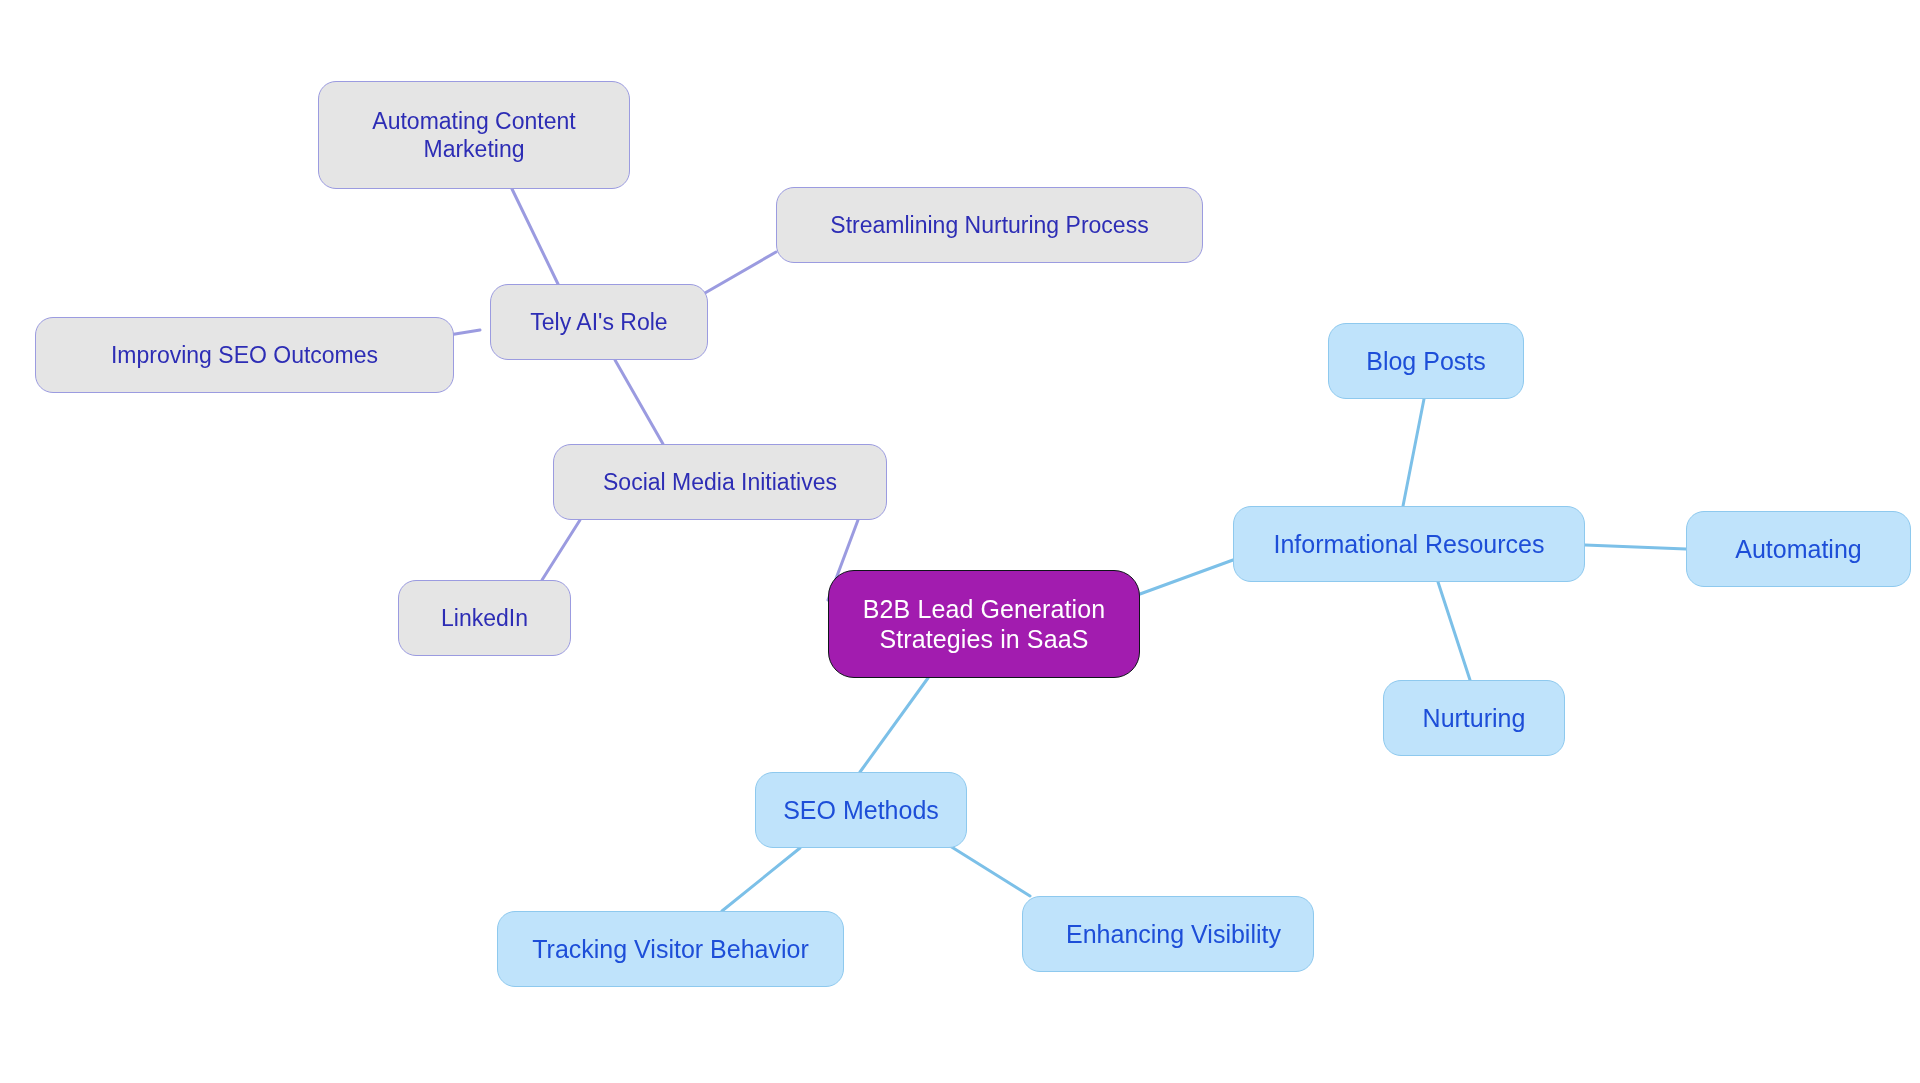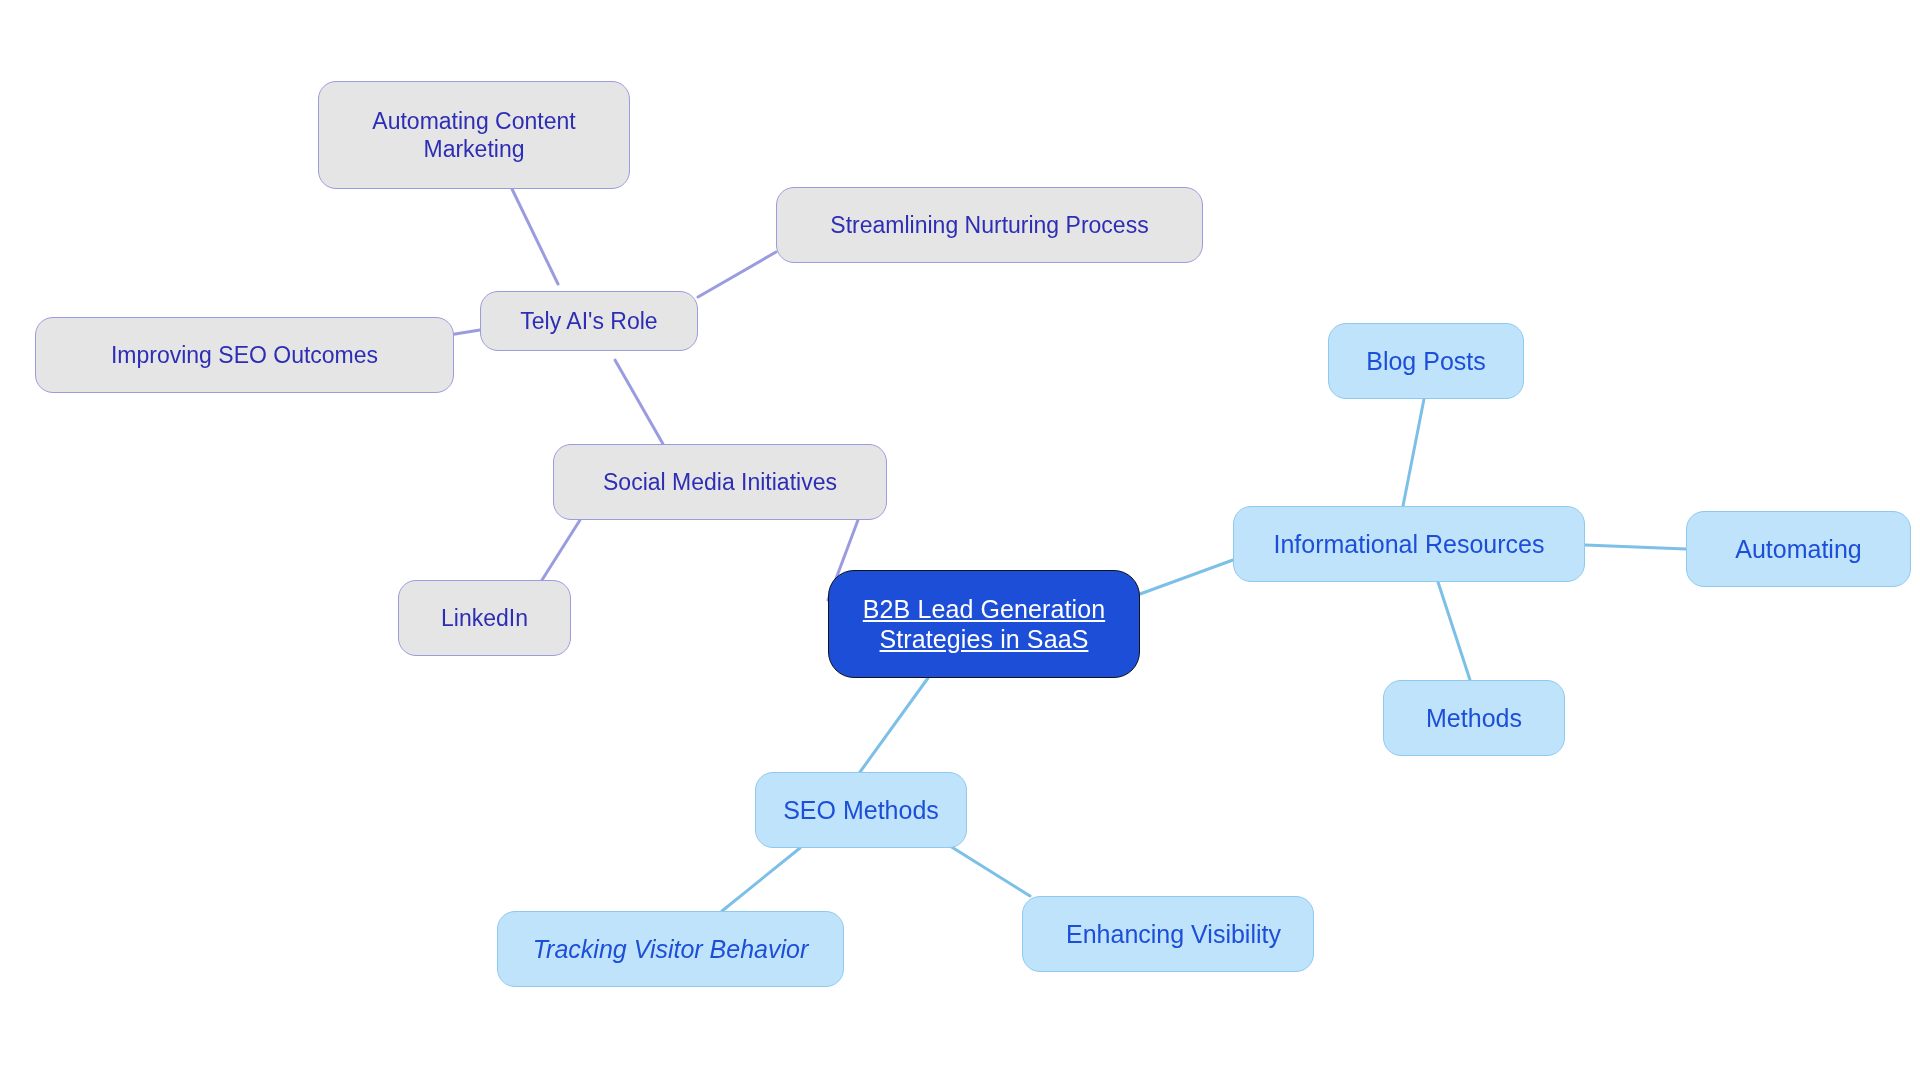--- a/index.html
+++ b/index.html
@@ -29,27 +29,26 @@
     display: flex;
     align-items: center;
     justify-content: center;
     text-align: center;
     border-radius: 18px;
     white-space: pre-line;
     line-height: 1.22;
     z-index: 2;
   }
   .node-root {
-    background: #1d4ed8;
+    background: #a21caf;
     color: #ffffff;
     border: 1px solid #0f1419;
     border-radius: 26px;
     font-size: 25px;
     letter-spacing: 0.1px;
-    text-decoration: underline;
   }
   .node-purple {
     background: #e5e5e5;
     color: #2d2db5;
     border: 1.6px solid #9b9be0;
     font-size: 23px;
   }
   .node-blue {
     background: #bfe3fb;
     color: #1d4ed8;
@@ -72,28 +71,28 @@
       <line x1="1403" y1="506" x2="1424" y2="399" stroke="#7cc0e8" stroke-width="3" stroke-linecap="round"></line>
       <line x1="1585" y1="545" x2="1686" y2="549" stroke="#7cc0e8" stroke-width="3" stroke-linecap="round"></line>
       <line x1="1438" y1="582" x2="1470" y2="680" stroke="#7cc0e8" stroke-width="3" stroke-linecap="round"></line>
       <line x1="928" y1="678" x2="860" y2="772" stroke="#7cc0e8" stroke-width="3" stroke-linecap="round"></line>
       <line x1="800" y1="848" x2="722" y2="911" stroke="#7cc0e8" stroke-width="3" stroke-linecap="round"></line>
       <line x1="950" y1="846" x2="1030" y2="896" stroke="#7cc0e8" stroke-width="3" stroke-linecap="round"></line>
     </svg>
   <div id="nodes-layer">
       <div class="node node-root" style="left: 828px; top: 570px; width: 312px; height: 108px;">B2B Lead Generation
 Strategies in SaaS</div>
-      <div class="node node-purple" style="left: 480px; top: 284px; width: 218px; height: 60px; margin-top: 7px;">Tely AI's Role</div>
+      <div class="node node-purple" style="left: 490px; top: 284px; width: 218px; height: 76px;">Tely AI's Role</div>
       <div class="node node-purple" style="left: 318px; top: 81px; width: 312px; height: 108px;">Automating Content
 Marketing</div>
       <div class="node node-purple" style="left: 776px; top: 187px; width: 427px; height: 76px;">Streamlining Nurturing Process</div>
       <div class="node node-purple" style="left: 35px; top: 317px; width: 419px; height: 76px;">Improving SEO Outcomes</div>
       <div class="node node-purple" style="left: 553px; top: 444px; width: 334px; height: 76px;">Social Media Initiatives</div>
       <div class="node node-purple" style="left: 398px; top: 580px; width: 173px; height: 76px;">LinkedIn</div>
       <div class="node node-blue" style="left: 1233px; top: 506px; width: 352px; height: 76px;">Informational Resources</div>
       <div class="node node-blue" style="left: 1328px; top: 323px; width: 196px; height: 76px;">Blog Posts</div>
       <div class="node node-blue" style="left: 1686px; top: 511px; width: 225px; height: 76px;">Automating</div>
-      <div class="node node-blue" style="left: 1383px; top: 680px; width: 182px; height: 76px;">Methods</div>
+      <div class="node node-blue" style="left: 1383px; top: 680px; width: 182px; height: 76px;">Nurturing</div>
       <div class="node node-blue" style="left: 755px; top: 772px; width: 212px; height: 76px;">SEO Methods</div>
-      <div class="node node-blue" style="left: 497px; top: 911px; width: 347px; height: 76px; font-style: italic;">Tracking Visitor Behavior</div>
+      <div class="node node-blue" style="left: 497px; top: 911px; width: 347px; height: 76px;">Tracking Visitor Behavior</div>
       <div class="node node-blue" style="left: 1022px; top: 896px; width: 292px; height: 76px; padding-left: 11px;">Enhancing Visibility</div>
     </div>
 </div>
 
 </body></html>

